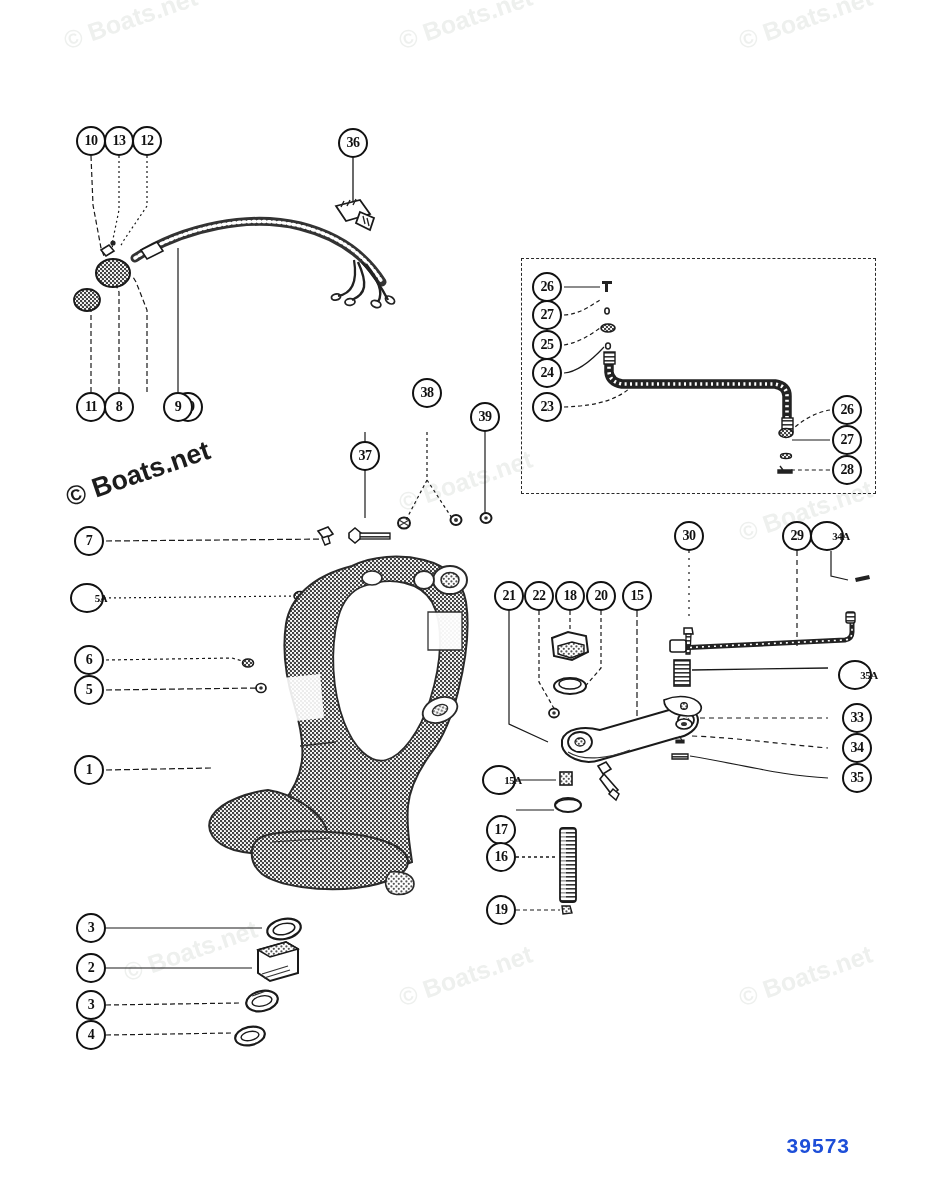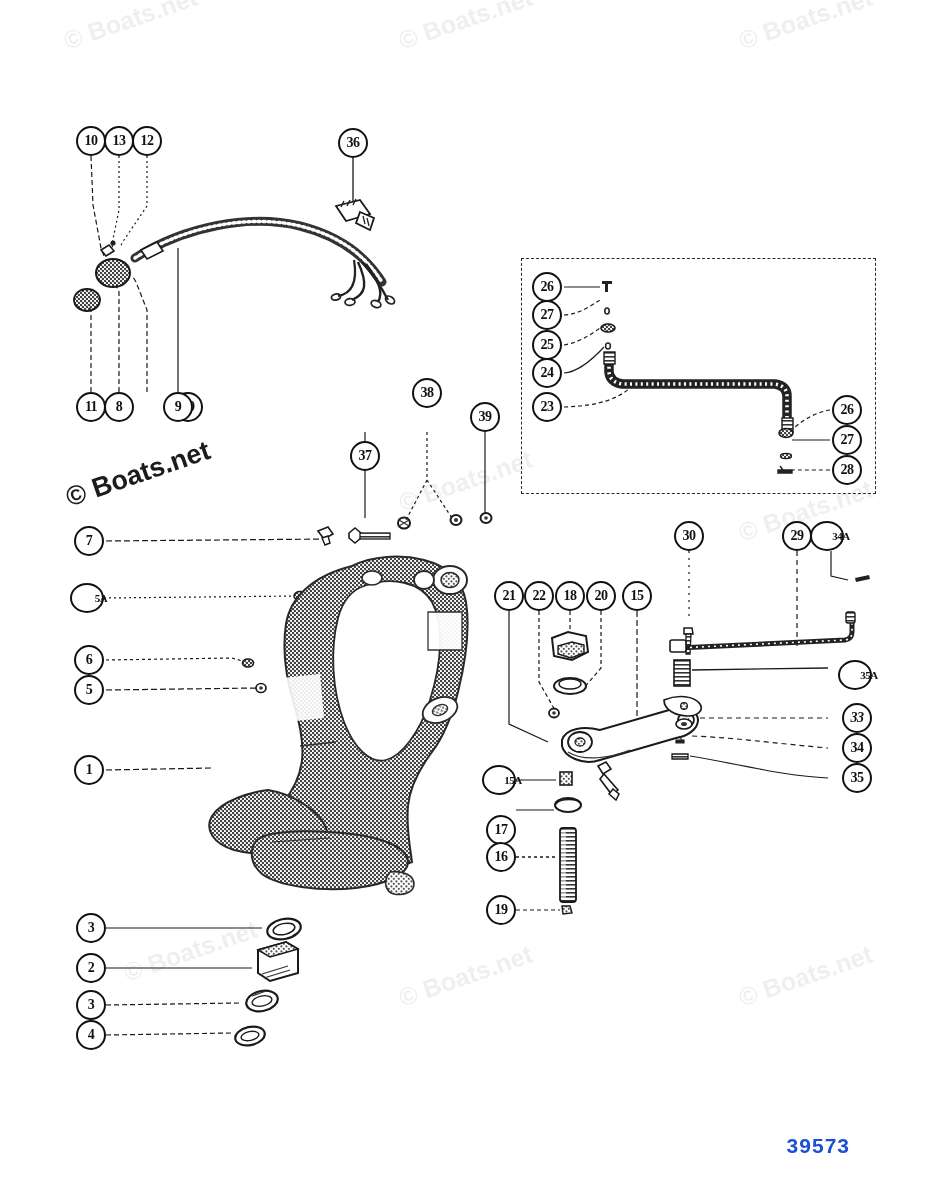--- a/index.html
+++ b/index.html
@@ -360,21 +360,21 @@
       <div class="cal" style="left: 74px; top: 755px;">1</div>
       <div class="cal" style="left: 494px; top: 581px;">21</div>
       <div class="cal" style="left: 524px; top: 581px;">22</div>
       <div class="cal" style="left: 555px; top: 581px;">18</div>
       <div class="cal" style="left: 586px; top: 581px;">20</div>
       <div class="cal" style="left: 622px; top: 581px;">15</div>
       <div class="cal" style="left: 674px; top: 521px;">30</div>
       <div class="cal" style="left: 782px; top: 521px;">29</div>
       <div class="cal wide" style="left: 810px; top: 521px;">34A</div>
       <div class="cal wide" style="left: 838px; top: 660px;">35A</div>
-      <div class="cal" style="left: 842px; top: 703px; font-style: italic;">33</div>
+      <div class="cal" style="left: 842px; top: 703px;">33</div>
       <div class="cal" style="left: 842px; top: 733px;">34</div>
       <div class="cal" style="left: 842px; top: 763px;">35</div>
       <div class="cal wide" style="left: 482px; top: 765px;">15A</div>
       <div class="cal" style="left: 486px; top: 795px; margin-top: 20px;">17</div>
       <div class="cal" style="left: 486px; top: 842px;">16</div>
       <div class="cal" style="left: 486px; top: 895px;">19</div>
       <div class="cal" style="left: 76px; top: 913px;">3</div>
       <div class="cal" style="left: 76px; top: 953px;">2</div>
       <div class="cal" style="left: 76px; top: 990px;">3</div>
       <div class="cal" style="left: 76px; top: 1020px;">4</div>

